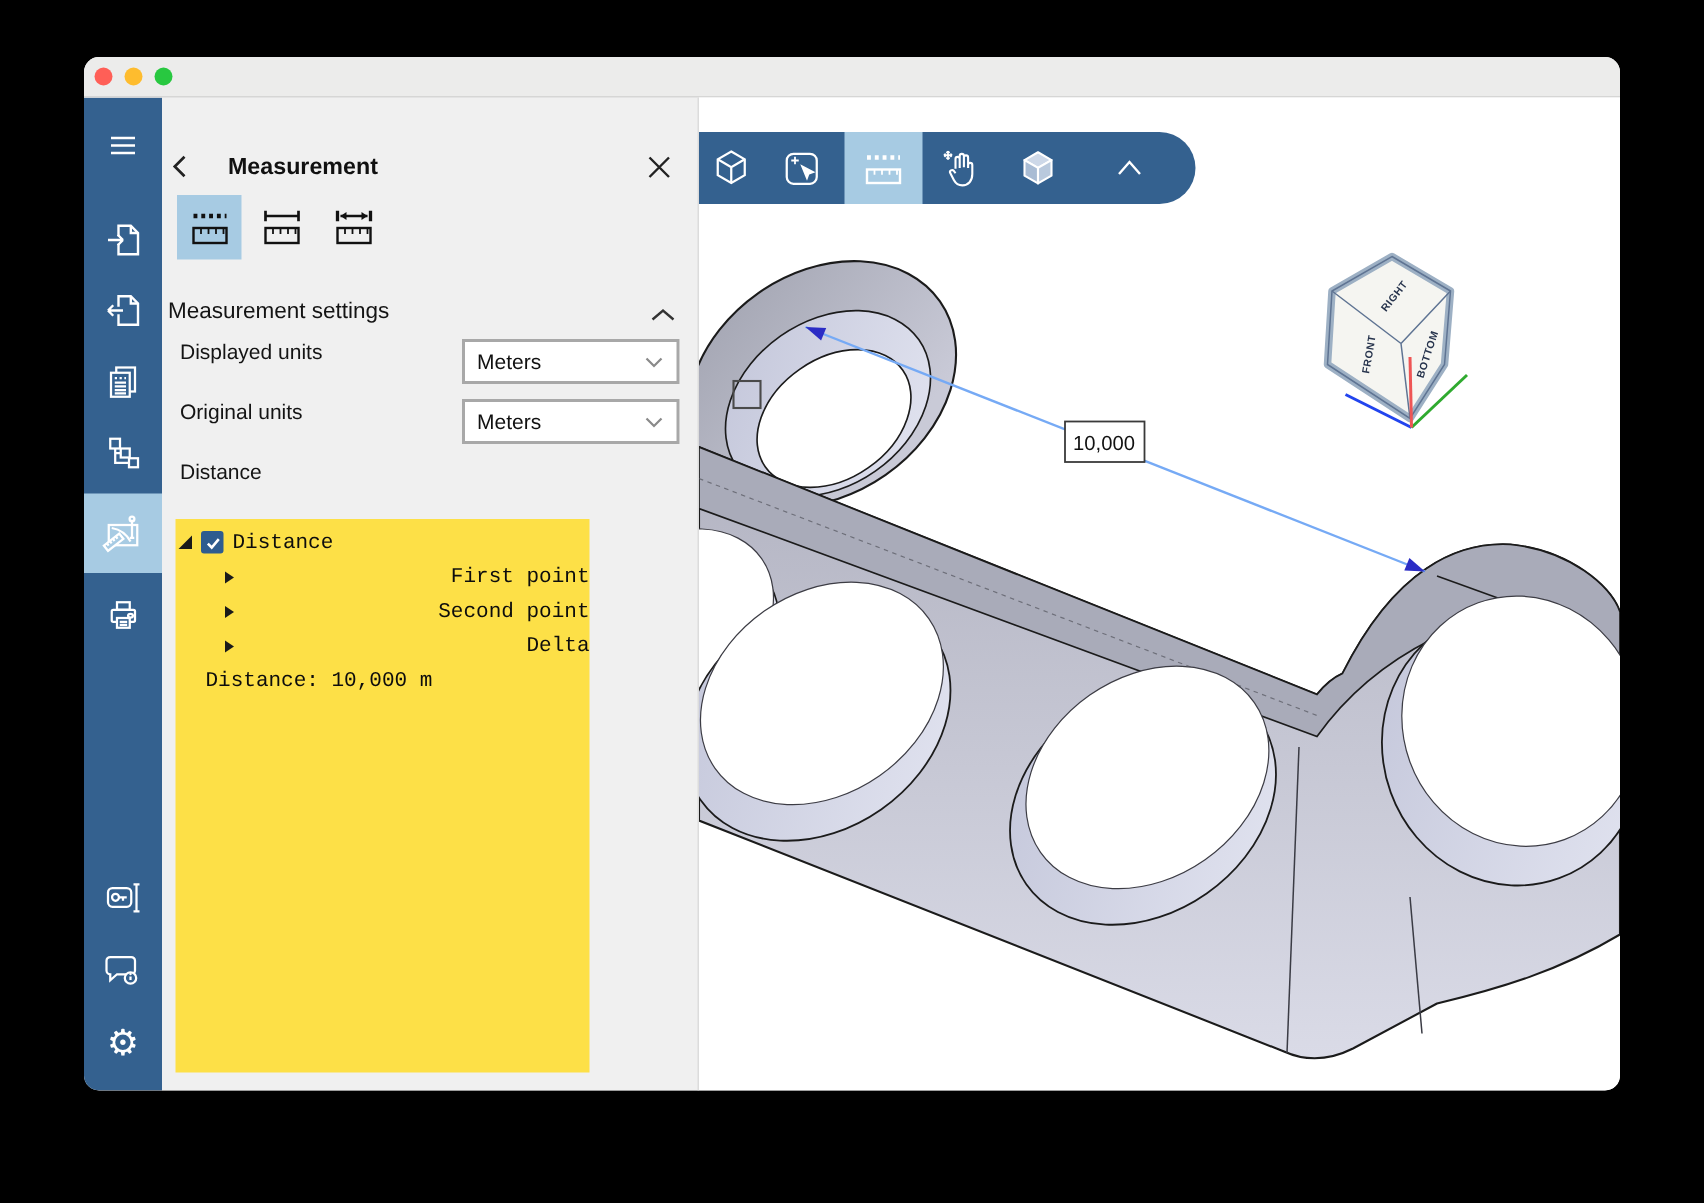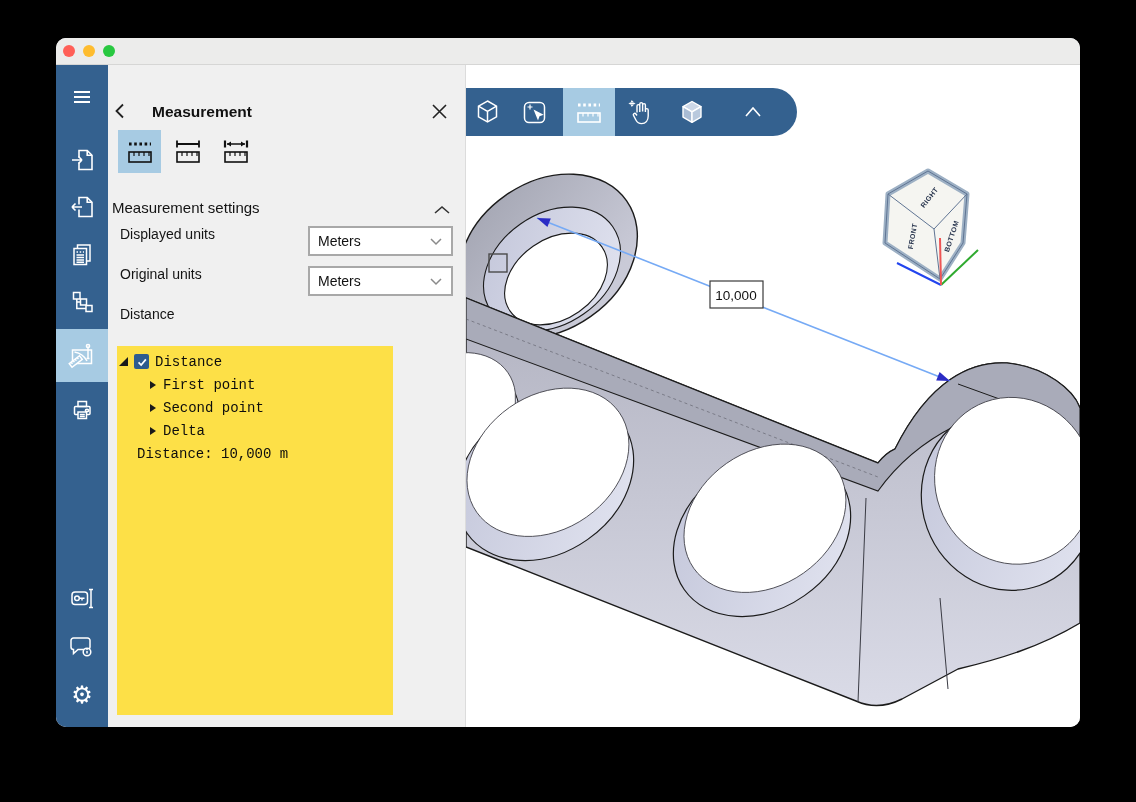--- a/index.html
+++ b/index.html
@@ -33,21 +33,21 @@
   .sec-chevron{margin-left:auto;}
   .field-row{display:flex;align-items:flex-start;margin:10px 12px 0 12px;height:30px;}
   .field-row:first-of-type{margin-top:16px;}
   .field-label{font-size:14px;color:#141414;}
   .combo{margin-left:auto;width:145px;height:30px;background:#fff;border:2px solid #a8a8a8;
     box-sizing:border-box;display:flex;align-items:center;padding:0 8px;}
   .combo span{font-size:14px;color:#111;flex:1;}
   .tree-box{margin:10px 5px 0 9px;width:276px;height:369px;background:#fde047;overflow:hidden;font-family:Liberation Mono, monospace;}
   .trow{display:flex;align-items:center;height:23px;font-size:14px;color:#0d0d0d;}
   .trow.root{padding-left:2px;margin-top:4px;}
-  .trow.child{padding-left:33px;}
+  .trow.child{padding-left:33px;justify-content:space-between;}
   .trow.leaf{padding-left:20px;}
   .tri-exp{width:0;height:0;border-left:9px solid transparent;border-bottom:9px solid #1a1a1a;margin-right:3px;}
   .tri-col{width:0;height:0;border-top:4.5px solid transparent;border-bottom:4.5px solid transparent;
     border-left:6.5px solid #1a1a1a;margin-right:7px;}
   .cbx{width:15px;height:15px;background:#2e5c8f;border-radius:2px;margin:0 6px 0 3px;
     display:flex;align-items:center;justify-content:center;}
   
   .viewport{flex:1;position:relative;background:#fff;}
   .scene{position:absolute;left:0;top:0;}
   .vtoolbar{position:absolute;left:0;top:23px;width:331px;height:48px;background:#34618f;

